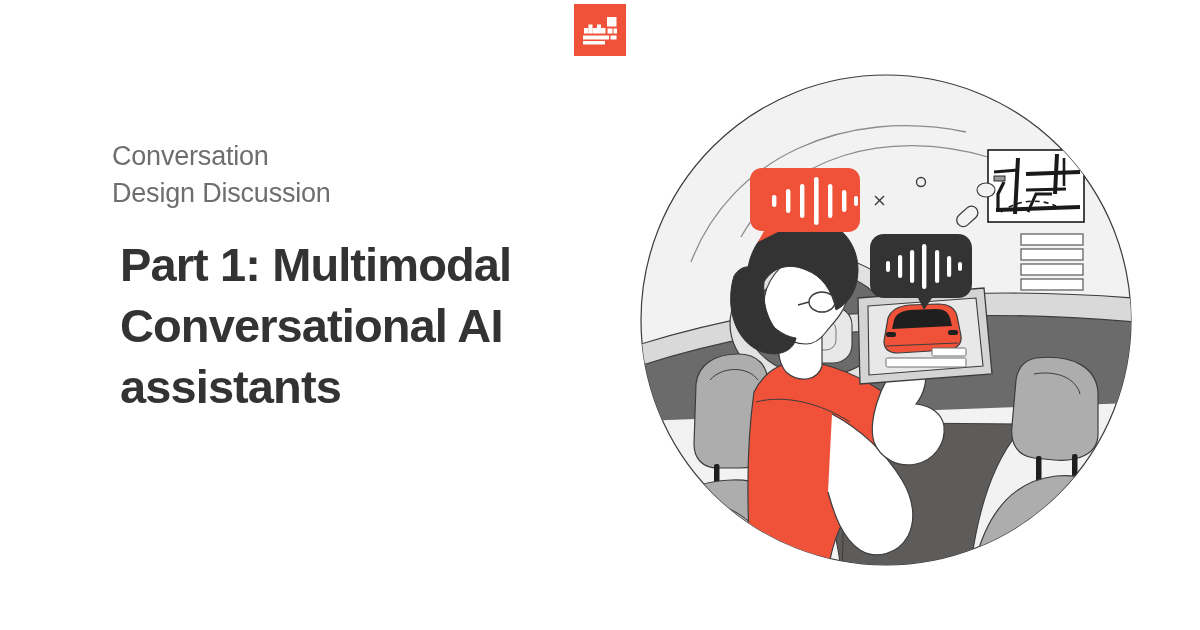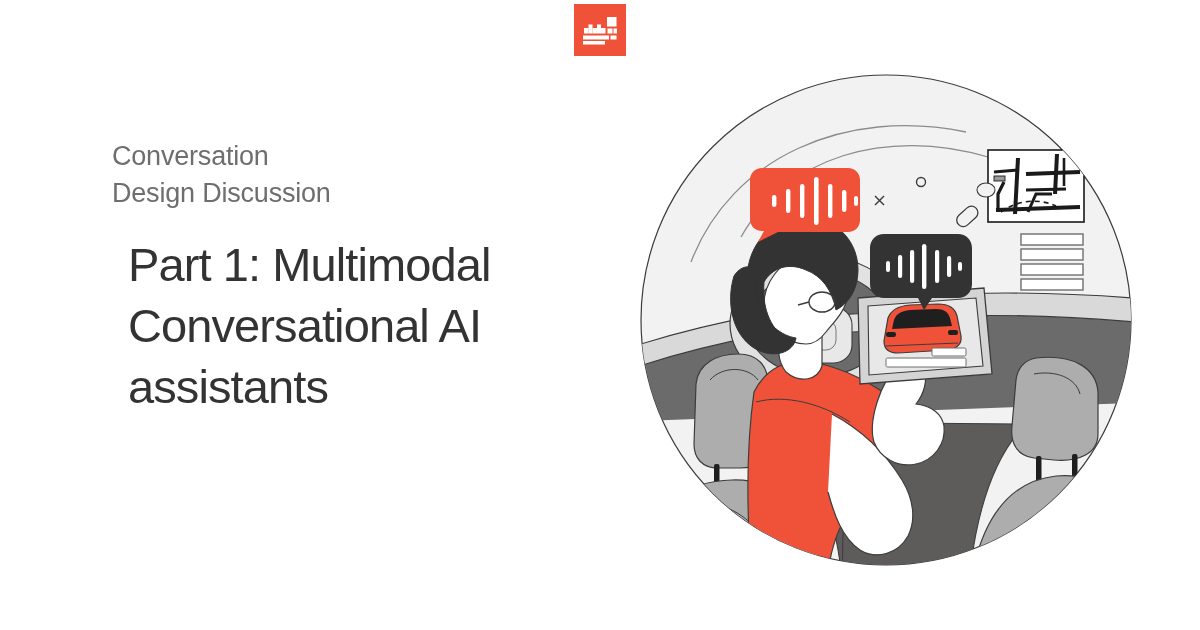--- a/index.html
+++ b/index.html
@@ -43,25 +43,25 @@
   .eyebrow {
     font-size: 27px;
     line-height: 37px;
     font-weight: 400;
     color: #6e6e6e;
     letter-spacing: -0.2px;
     white-space: pre-line;
     margin: 0;
   }
   .headline {
-    margin: 16px;
+    margin: 8px;
     margin-top: 22px;
     font-size: 47px;
     line-height: 61px;
-    font-weight: 400;
+    font-weight: 700;
     color: #333333;
     letter-spacing: -0.9px;
   }
 
   
   .illustration {
     position: absolute;
     left: 636px;
     top: 62px;
     width: 500px;

